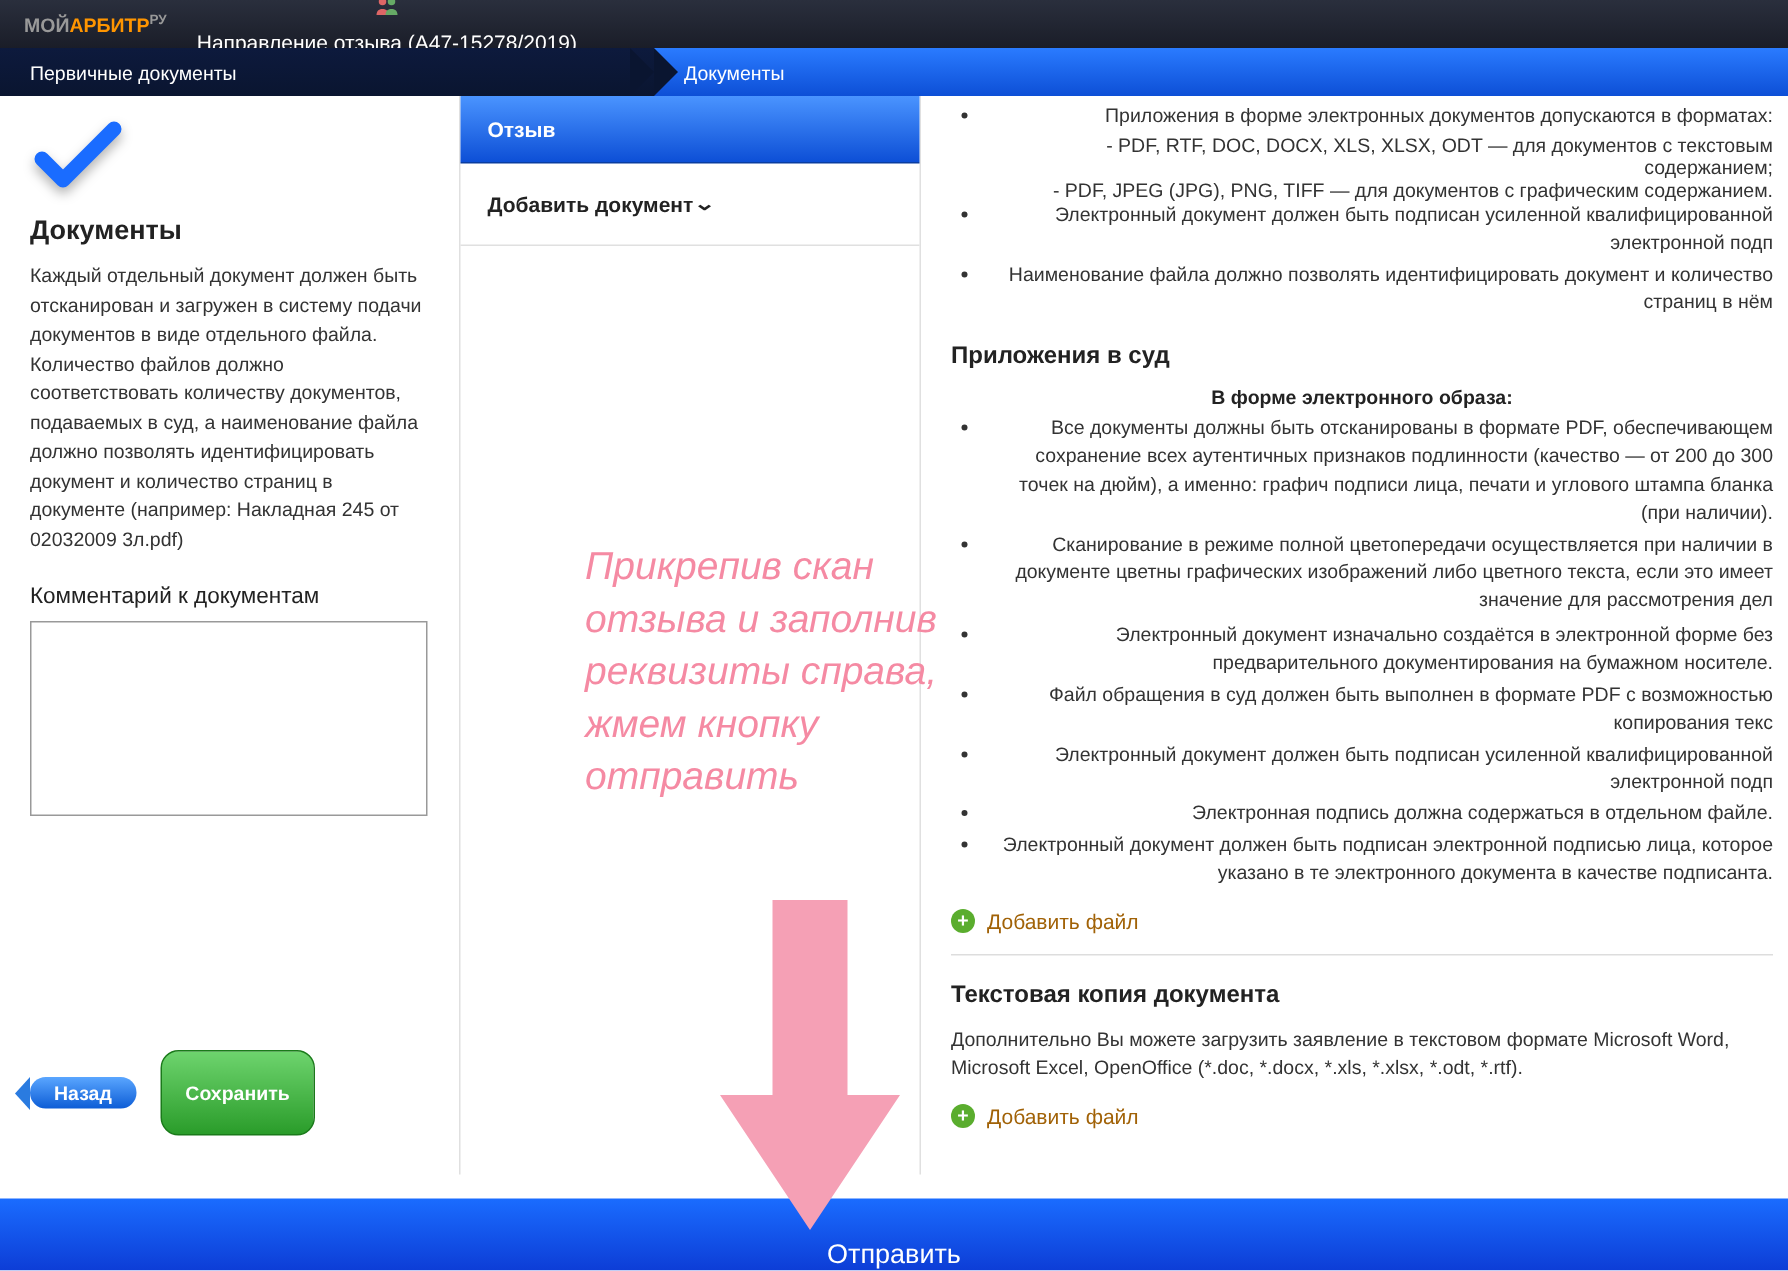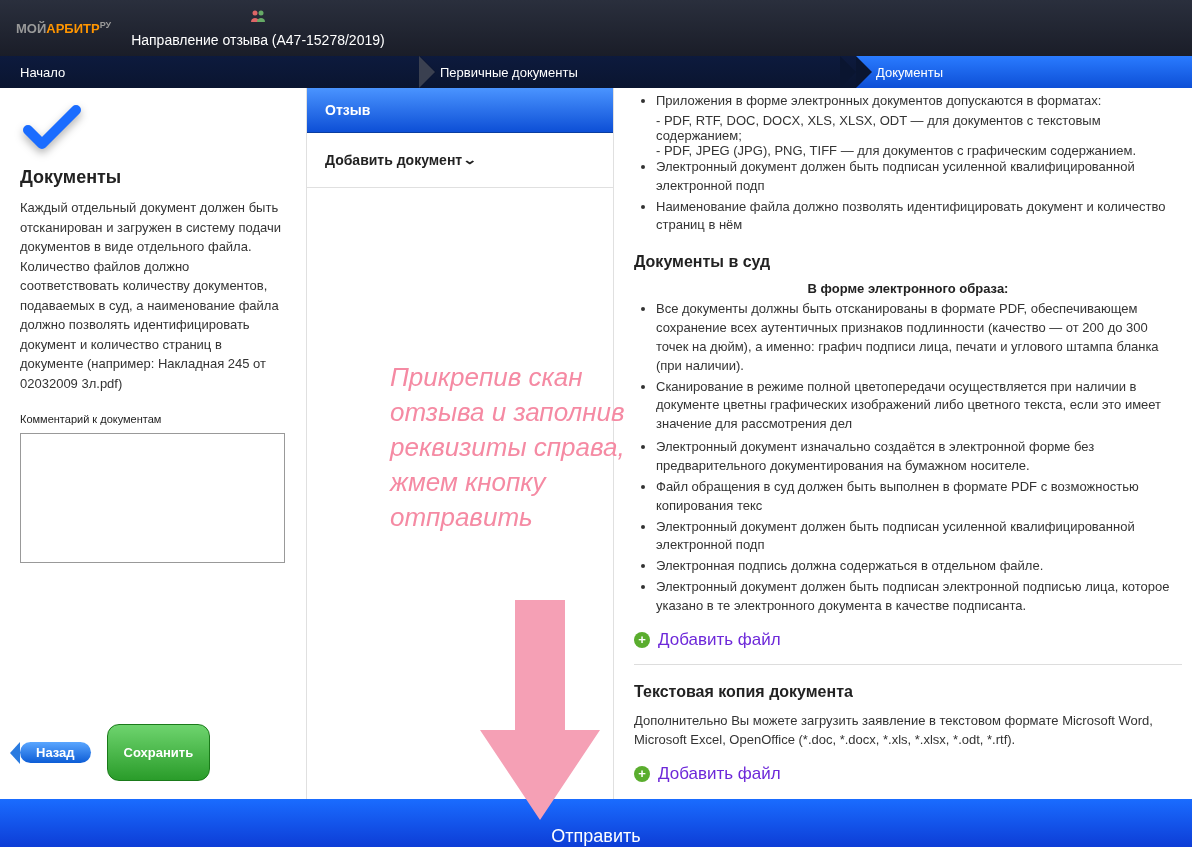--- a/index.html
+++ b/index.html
@@ -1,18 +1,18 @@
 <!DOCTYPE html>
 <html><head>
 <meta charset="utf-8">
 <style>
 * { margin: 0; padding: 0; box-sizing: border-box; }
 body { font-family: Arial, sans-serif; font-size: 13px; background: #fff; width: 1192px; height: 847px; overflow: hidden; position: relative; }
 
-.top-bar { height: 56px; background: linear-gradient(to bottom, #2a2f3d, #1a1d28); display: flex; align-items: center; padding: 12px 16px; color: #fff; }
+.top-bar { height: 32px; background: linear-gradient(to bottom, #2a2f3d, #1a1d28); display: flex; align-items: center; padding: 12px 16px; color: #fff; }
 .logo { font-size: 13px; font-weight: bold; margin-right: 20px; }
 .logo .moi { color: #999; }
 .logo .arbitr { color: #ff9500; }
 .logo .ru { color: #999; font-size: 9px; vertical-align: super; }
 .page-title { font-size: 14px; display: flex; align-items: center; gap: 8px; flex-direction: column; }
 .pt-icon { width: 16px; height: 16px; display: inline-block; }
 
 .breadcrumb { height: 32px; background: linear-gradient(to bottom, #0d1a3d, #0a1530); display: flex; color: #fff; font-size: 13px; position: relative; }
 .crumb { display: flex; align-items: center; padding: 0 40px 0 20px; position: relative; cursor: pointer; }
 .crumb.c1 { width: 420px; }
@@ -23,42 +23,42 @@
 .crumb.c1 .arrow::after { content:""; position:absolute; right:1px; top:-16px; border-top:16px solid transparent; border-bottom:16px solid transparent; border-left:16px solid #3a4050; }
 .crumb.c2 .arrow { border-left-color: #0a1530; }
 
 .main { display: flex; height: 719px; }
 
 .left-panel { width: 307px; padding: 14px 20px; border-right: 1px solid #e0e0e0; display: flex; flex-direction: column; }
 .check-icon { margin-bottom: 10px; }
 .check-icon svg { filter: drop-shadow(0 4px 4px rgba(0,0,0,0.3)); }
 .left-title { font-size: 18px; font-weight: bold; color: #222; margin-bottom: 10px; }
 .left-text { font-size: 13px; color: #333; line-height: 1.5; margin-bottom: 20px; }
-.comment-label { font-size: 11px; color: #222; margin-bottom: 8px; }
+.comment-label { font-size: 15px; color: #222; margin-bottom: 8px; }
 .comment-box { width: 265px; height: 130px; border: 1px solid #999; resize: none; padding: 4px; font-family: Arial; font-size: 13px; }
 .left-wrap { flex: 1; }
 .left-buttons { display: flex; gap: 16px; align-items: center; padding-bottom: 12px; }
 .btn-back { background: linear-gradient(to bottom, #5aa6ff, #0d5dd6); color: #fff; border: none; border-radius: 12px; padding: 3px 16px; font-size: 13px; font-weight: bold; cursor: pointer; position: relative; }
 .btn-back::before { content:""; position:absolute; left:-10px; top:0; border-top:11px solid transparent; border-bottom:11px solid transparent; border-right:10px solid #2a7be0; }
 .btn-save { background: linear-gradient(to bottom, #6ed46e, #2a9c2a); color: #fff; border: 1px solid #1a7a1a; border-radius: 12px; padding: 20px 16px; font-size: 13px; font-weight: bold; cursor: pointer; }
 
 .mid-panel { width: 307px; border-right: 1px solid #e0e0e0; }
 .tab-active { background: linear-gradient(to bottom, #4a94ff, #0d4fd6); color: #fff; padding: 14px 18px; font-size: 14px; font-weight: bold; border-bottom: 1px solid #0a3da0; }
 .tab-item { padding: 16px 18px; font-size: 14px; font-weight: bold; color: #222; border-bottom: 1px solid #e0e0e0; display: flex; justify-content: flex-start; align-items: center; cursor: pointer; }
 .chevron { font-size: 18px; transform: scaleY(0.7); }
 
 .right-panel { flex: 1; padding: 0 10px 10px 20px; overflow: hidden; color: #333; position: relative; }
-.right-panel ul { list-style: disc; padding-left: 22px; margin: 4px 0; }
+.right-panel ul { list-style: disc; padding-left: 22px; margin: 4px 0; text-align: right; }
 .right-panel li { margin-bottom: 2px; line-height: 1.45; font-size: 13px; }
 .sub { margin-left: 0; }
 .section-title { font-size: 16px; font-weight: bold; color: #222; margin: 18px 0 10px; }
 .subsection { font-size: 13px; font-weight: bold; color: #222; margin: 10px 0 4px; text-align: center; }
 .add-file { display: flex; align-items: center; gap: 8px; margin: 14px 0; cursor: pointer; }
 .add-file .plus { width: 16px; height: 16px; border-radius: 50%; background: #5aad2e; color: #fff; display: flex; align-items: center; justify-content: center; font-weight: bold; font-size: 13px; }
-.add-file .label { color: #6d28d9; font-size: 17px; }
+.add-file .label { color: #a16207; font-size: 14px; }
 .hr { border-top: 1px solid #ddd; margin: 12px 0; }
 .text-copy { font-size: 13px; line-height: 1.5; margin-bottom: 4px; }
 
 .annotation { position: absolute; left: 390px; top: 360px; color: #f58aa3; font-size: 26px; font-style: italic; font-weight: 500; line-height: 1.35; width: 250px; pointer-events: none; z-index: 50; }
 .big-arrow { position: absolute; left: 480px; top: 600px; pointer-events: none; z-index: 50; }
 
 .bottom-bar { position: absolute; bottom: 0; left: 0; right: 0; height: 48px; background: linear-gradient(to bottom, #1a6cff, #0d3dd6); display: flex; align-items: flex-end; justify-content: center; color: #fff; font-size: 18px; cursor: pointer; }
 </style>
 </head>
 <body>
@@ -74,24 +74,20 @@
           <circle cx="11" cy="5" r="2.5" fill="#6a6"></circle>
           <path d="M1 14c0-3 2-4 4-4s4 1 4 4" fill="#d66"></path>
           <path d="M7 14c0-3 2-4 4-4s4 1 4 4" fill="#6a6"></path>
         </svg>
     </span>
     <span>Направление отзыва  (А47-15278/2019)</span>
   </div>
 </div>
 
 <div class="breadcrumb">
-  <div class="crumb c1">
-      <span>Начало</span>
-      <span class="arrow"></span>
-    </div>
   <div class="crumb c2">
       <span>Первичные документы</span>
       <span class="arrow"></span>
     </div>
   <div class="crumb c3">
       <span>Документы</span>
     </div>
 </div>
 
 <div class="main">
@@ -124,21 +120,21 @@
 
   <div class="right-panel">
     <ul>
       <li>Приложения в форме электронных документов допускаются в форматах:</li>
       <div class="sub">- PDF, RTF, DOC, DOCX, XLS, XLSX, ODT — для документов с текстовым содержанием;</div>
       <div class="sub">- PDF, JPEG (JPG), PNG, TIFF — для документов с графическим содержанием.</div>
       <li>Электронный документ должен быть подписан усиленной квалифицированной электронной подп</li>
       <li>Наименование файла должно позволять идентифицировать документ и количество страниц в нём</li>
     </ul>
 
-    <div class="section-title">Документы в суд</div>
+    <div class="section-title">Приложения в суд</div>
     <div class="subsection">В форме электронного образа:</div>
     <ul>
       <li>Все документы должны быть отсканированы в формате PDF, обеспечивающем сохранение всех аутентичных признаков подлинности (качество — от 200 до 300 точек на дюйм), а именно: графич подписи лица, печати и углового штампа бланка (при наличии).</li>
       <li>Сканирование в режиме полной цветопередачи осуществляется при наличии в документе цветны графических изображений либо цветного текста, если это имеет значение для рассмотрения дел</li>
     </ul>
     <ul>
       <li>Электронный документ изначально создаётся в электронной форме без предварительного документирования на бумажном носителе.</li>
       <li>Файл обращения в суд должен быть выполнен в формате PDF с возможностью копирования текс</li>
       <li>Электронный документ должен быть подписан усиленной квалифицированной электронной подп</li>
       <li>Электронная подпись должна содержаться в отдельном файле.</li>

